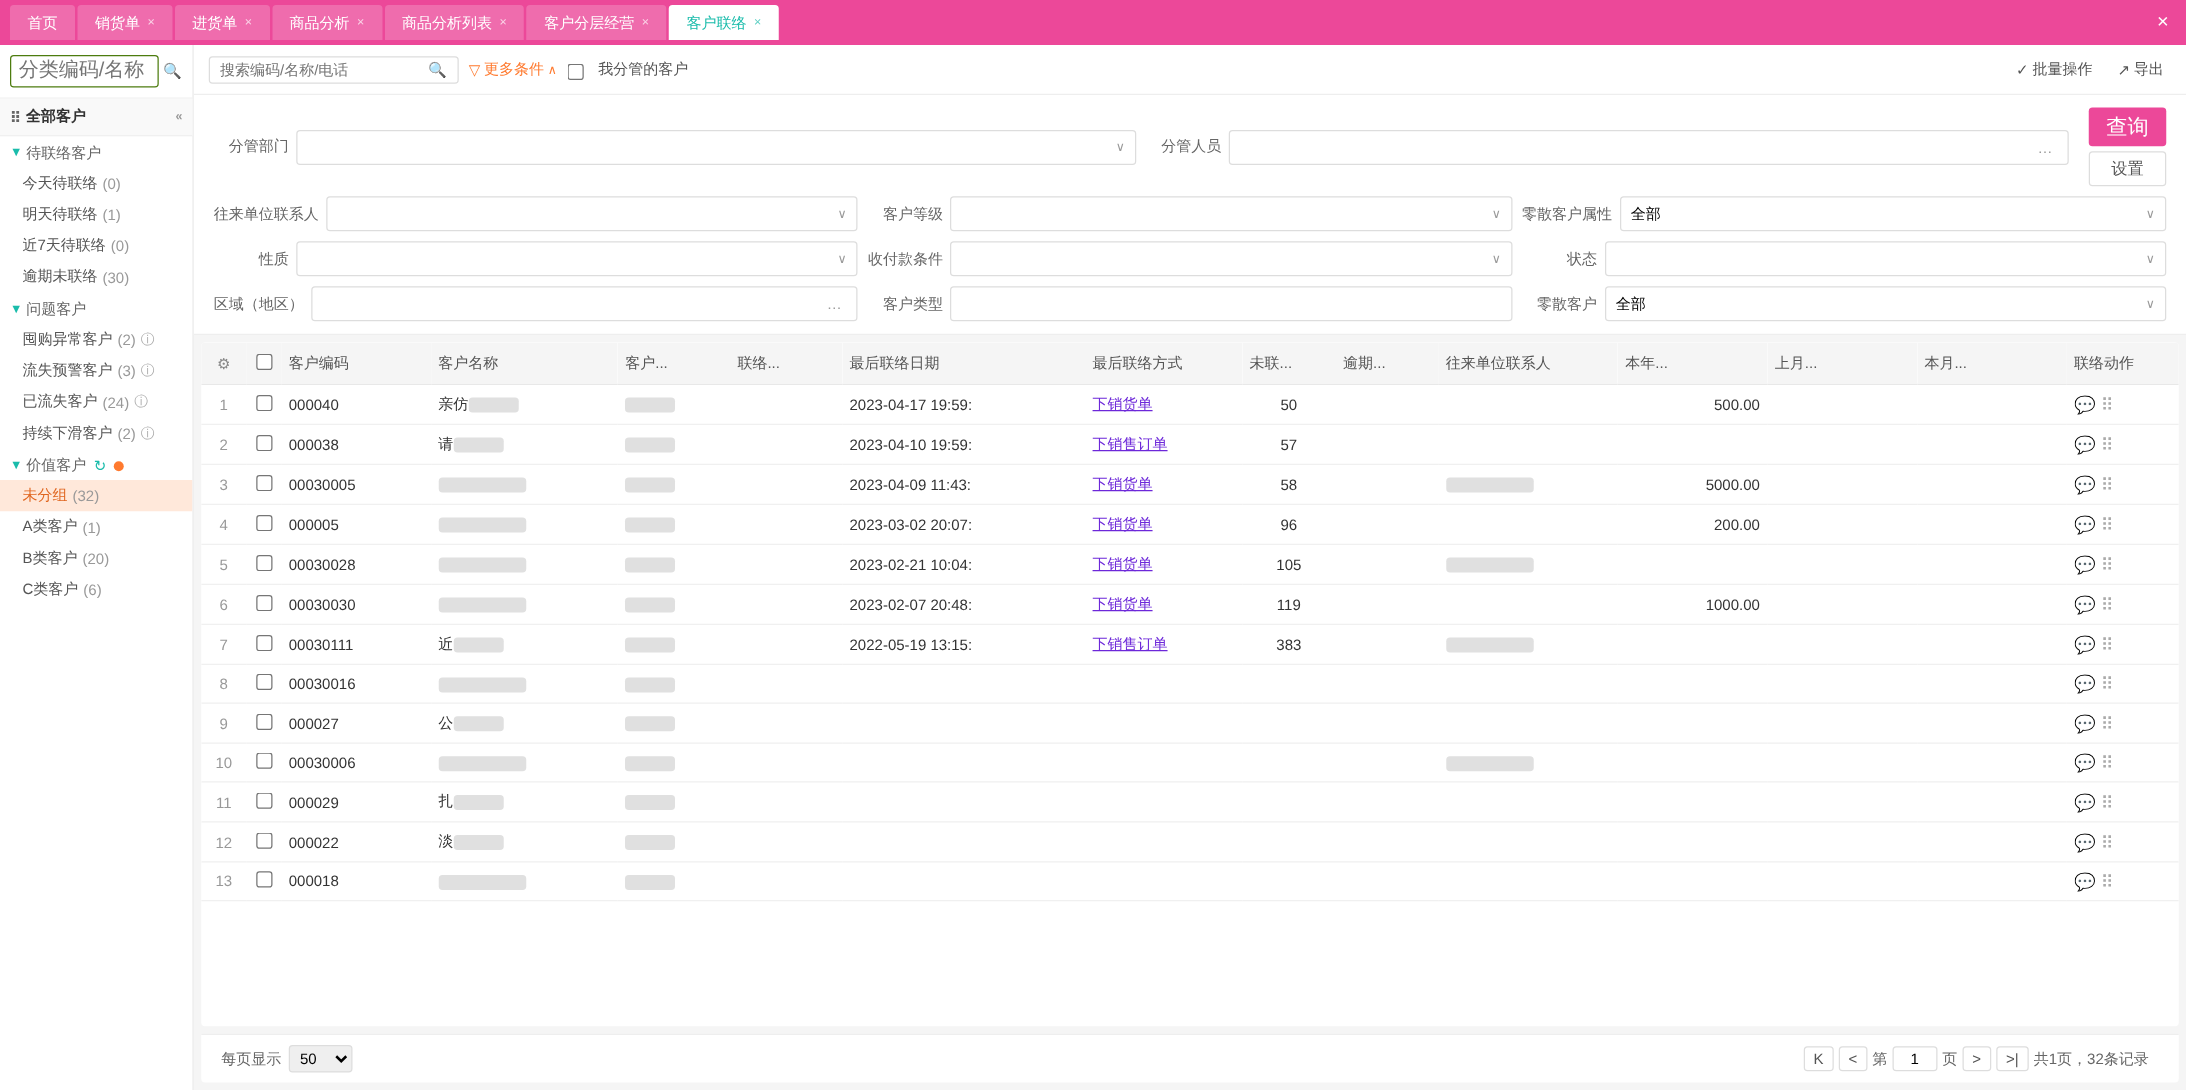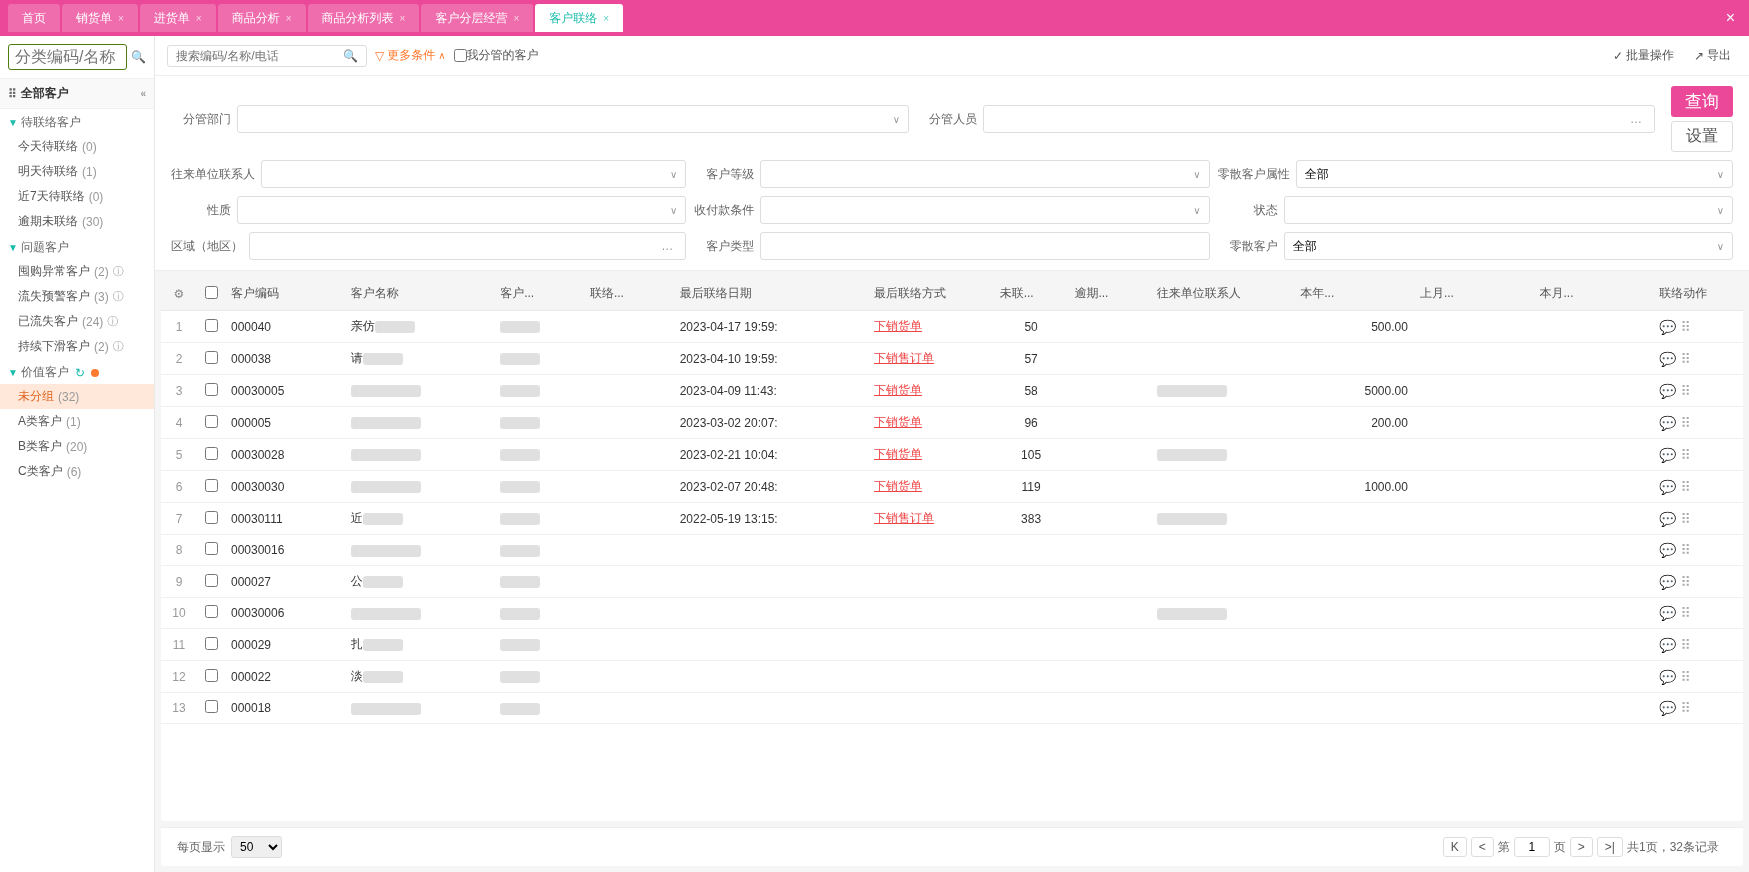--- a/index.html
+++ b/index.html
@@ -141,22 +141,22 @@
     }
     .filter-more {
       display: flex;
       align-items: center;
       gap: 3px;
       color: #ff7a2f;
       cursor: pointer;
     }
     .filter-checkbox {
       display: flex;
-      align-items: center;
-      gap: 0;
+      align-items: flex-end;
+      gap: 12px;
       color: #555;
       cursor: pointer;
     }
     .toolbar-right {
       margin-left: auto;
       display: flex;
       gap: 8px;
       align-items: center;
     }
     .toolbar-btn {
@@ -224,21 +224,21 @@
       cursor: pointer;
       font-size: 17px;
     }
     .btn-reset {
       background: #fff;
       color: #555;
       border: 1px solid #ddd;
       border-radius: 3px;
       padding: 4px 14px;
       cursor: pointer;
-      font-size: 16px;
+      font-size: 13px;
     }
     .dots-btn {
       color: #999;
       cursor: pointer;
       padding: 0 4px;
     }
 
     
     .table-area {
       flex: 1;
@@ -280,21 +280,21 @@
     .col-name { min-width: 100px; }
     .col-small { min-width: 60px; }
     .col-date { min-width: 130px; }
     .col-method { min-width: 80px; }
     .col-days { min-width: 50px; text-align: center; }
     .col-overdue { min-width: 55px; }
     .col-contact { min-width: 90px; }
     .col-money { min-width: 80px; text-align: right; }
     .col-action { min-width: 60px; }
 
-    .link-text { color: #ef4444; cursor: pointer; text-decoration: underline; margin-top: 44px; }
+    .link-text { color: #6d28d9; cursor: pointer; text-decoration: underline; margin-top: 44px; }
     .action-icons { display: flex; gap: 4px; align-items: center; }
     .action-icon { color: #aaa; cursor: pointer; font-size: 14px; }
 
     .blurred-text {
       display: inline-block;
       background: #e0e0e0;
       border-radius: 3px;
       height: 12px;
       vertical-align: middle;
     }

